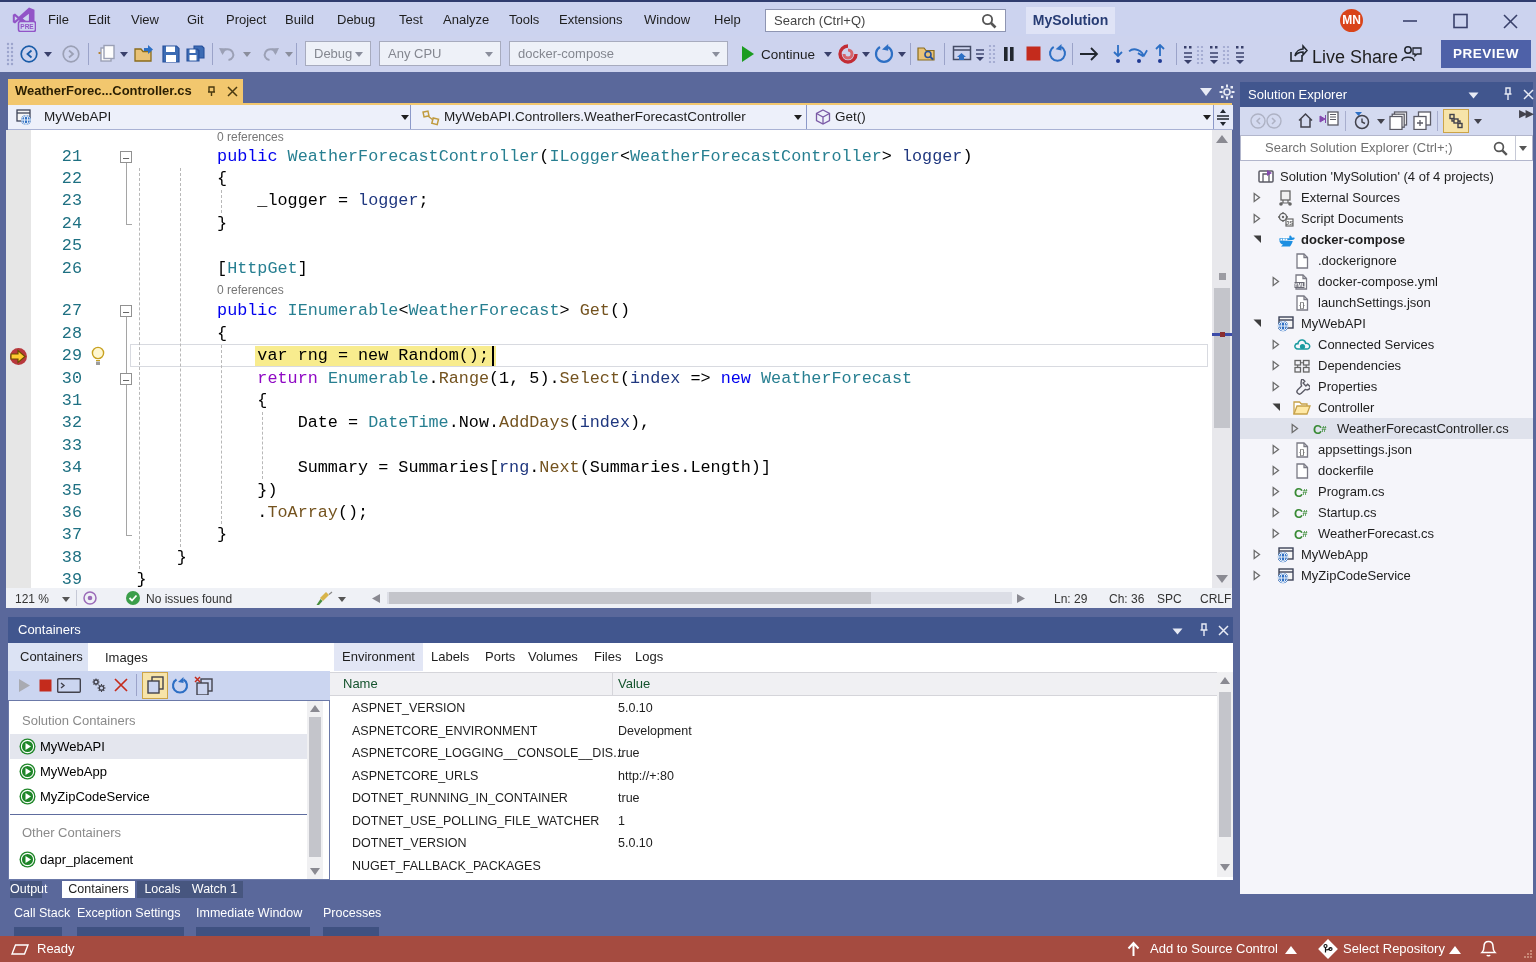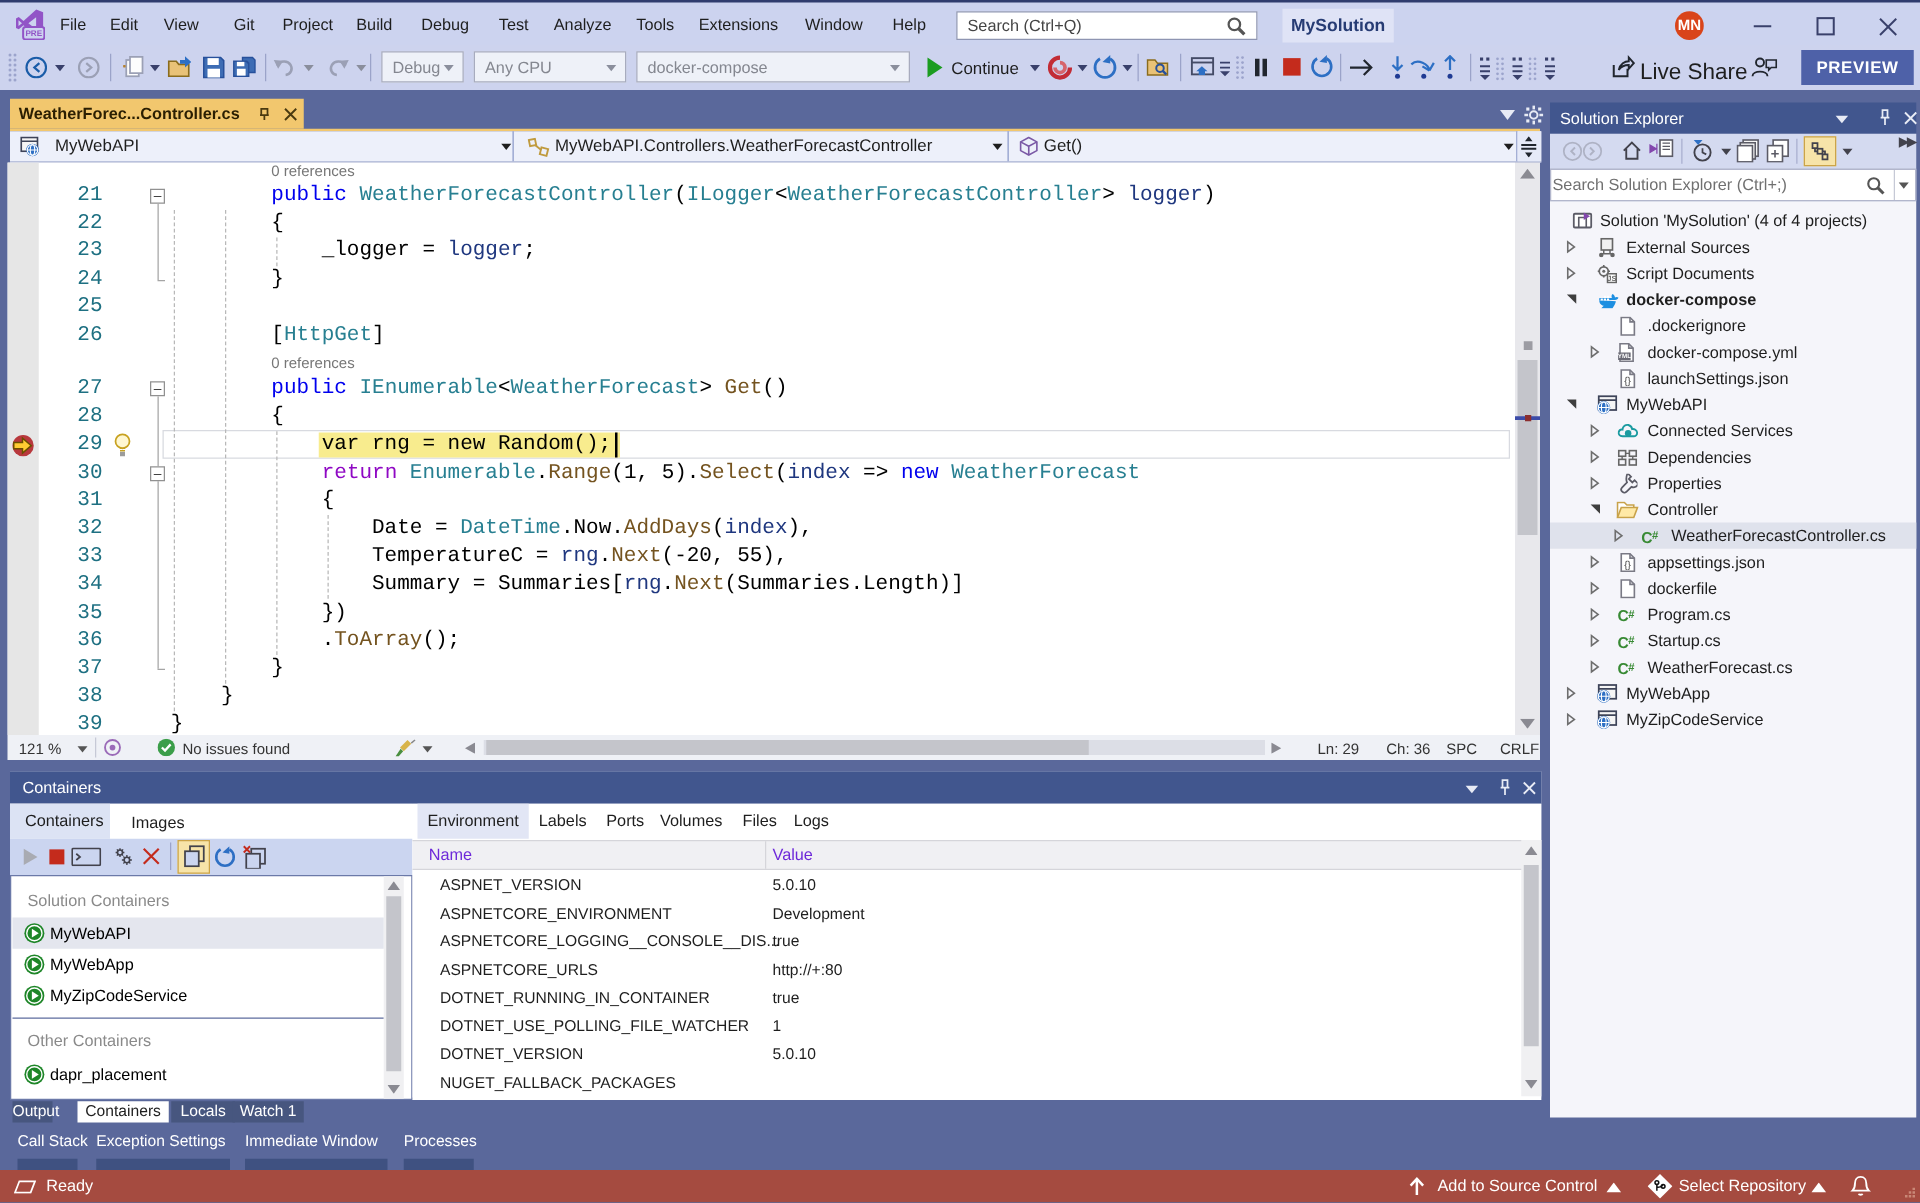--- a/index.html
+++ b/index.html
@@ -35,32 +35,32 @@
 .foldline { position:absolute; width:1px; background:#A5A5A5; }
 .foldbox { position:absolute; width:12px; height:12px; background:#FFF; border:1px solid #919191; color:#333; font-size:11px; line-height:10px; text-align:center; }
 
 #vscroll { position:absolute; left:1212px; top:130px; width:20px; height:458px; background:#E8E8EC; }
 
 #edstatus { position:absolute; left:6px; top:588px; width:1226px; height:20px; background:#EFF1F6; font-size:12px; color:#333; }
 
 #se { position:absolute; left:1240px; top:82px; width:293px; height:812px; }
 #se-title { position:absolute; left:0; top:0; width:293px; height:25px; background:#41568E; color:#FFF; font-size:13px; line-height:25px; padding-left:8px; }
 #se-toolbar { position:absolute; left:0; top:25px; width:293px; height:28px; background:#D4DAF0; }
-#se-search { position:absolute; left:0; top:53px; width:293px; height:26px; background:#FFF; border:1px solid #B2B6CC; color:#707070; font-size:13px; line-height:24px; padding-left:1px; }
+#se-search { position:absolute; left:0; top:53px; width:293px; height:26px; background:#FFF; border:1px solid #B2B6CC; color:#707070; font-size:13px; line-height:24px; padding-left:24px; }
 #se-tree { position:absolute; left:0; top:79px; width:293px; height:733px; background:#F5F5FA; font-size:13px; color:#1E1E1E; }
 .trow { position:absolute; left:0; width:293px; height:21px; line-height:21px; white-space:nowrap; }
 
 #cpanel { position:absolute; left:8px; top:617px; width:1225px; height:263px; background:#FFF; border-bottom:2px solid #46568C; }
 #cp-title { position:absolute; left:0; top:0; width:1225px; height:26px; background:#41568E; color:#FFF; font-size:13px; line-height:26px; padding-left:10px; }
 #cp-lefttabs { position:absolute; left:0; top:26px; width:322px; height:28px; background:#FFF; }
 #cp-toolbar { position:absolute; left:0; top:54px; width:322px; height:29px; background:#CBD5F0; }
 #cp-list { position:absolute; left:0; top:83px; width:322px; height:180px; background:#FFF; border:1px solid #6B79A8; }
 #cp-right { position:absolute; left:322px; top:26px; width:903px; height:237px; background:#FFF; }
 .envtab { position:absolute; top:0; height:28px; font-size:13px; color:#1E1E1E; line-height:28px; }
-#env-head { position:absolute; left:0; top:29px; width:903px; height:24px; background:#F0F0F3; border-top:1px solid #D5D5DA; border-bottom:1px solid #D5D5DA; font-size:13px; color:#6d28d9; }
+#env-head { position:absolute; left:0; top:29px; width:903px; height:24px; background:#F0F0F3; border-top:1px solid #D5D5DA; border-bottom:1px solid #D5D5DA; font-size:13px; color:#14532d; }
 .envrow { position:absolute; left:0; width:890px; height:22.5px; font-size:12.5px; color:#1E1E1E; line-height:22.5px; }
 
 .btab { position:absolute; top:881px; height:17px; font-size:12.5px; line-height:17px; text-align:center; }
 .btab-i { background:#47567F; color:#FFFFFF; }
 .btab-a { background:#FFFFFF; color:#1E1E1E; }
 .wlabel { position:absolute; top:906px; color:#FFF; font-size:12.5px; }
 .wtab { position:absolute; top:927px; height:9px; background:#3F5181; }
 
 #statusbar { position:absolute; left:0; top:936px; width:1536px; height:26px; background:#A54B40; color:#FFF; font-size:13px; }
 </style>
@@ -404,21 +404,20 @@
 <div class="cline" style="top:192.7px">        {</div>
 <div class="ln" style="top:215.1px">29</div>
 <div class="cline" style="top:215.1px">            var rng = new Random();</div>
 <div class="ln" style="top:237.5px">30</div>
 <div class="cline" style="top:237.5px">            <span class="kc">return</span> <span class="cl">Enumerable</span>.<span class="mt">Range</span>(1, 5).<span class="mt">Select</span>(<span class="pm">index</span> =&gt; <span class="kb">new</span> <span class="cl">WeatherForecast</span></div>
 <div class="ln" style="top:259.9px">31</div>
 <div class="cline" style="top:259.9px">            {</div>
 <div class="ln" style="top:282.3px">32</div>
 <div class="cline" style="top:282.3px">                Date = <span class="cl">DateTime</span>.Now.<span class="mt">AddDays</span>(<span class="pm">index</span>),</div>
 <div class="ln" style="top:304.7px">33</div>
-<div class="cline" style="top:304.7px">                TemperatureC = <span class="pm">rng</span>.<span class="mt">Next</span>(-20, 55),</div>
 <div class="ln" style="top:327.1px">34</div>
 <div class="cline" style="top:327.1px">                Summary = Summaries[<span class="pm">rng</span>.<span class="mt">Next</span>(Summaries.Length)]</div>
 <div class="ln" style="top:349.5px">35</div>
 <div class="cline" style="top:349.5px">            })</div>
 <div class="ln" style="top:371.9px">36</div>
 <div class="cline" style="top:371.9px">            .<span class="mt">ToArray</span>();</div>
 <div class="ln" style="top:394.3px">37</div>
 <div class="cline" style="top:394.3px">        }</div>
 <div class="ln" style="top:416.7px">38</div>
 <div class="cline" style="top:416.7px">    }</div>

